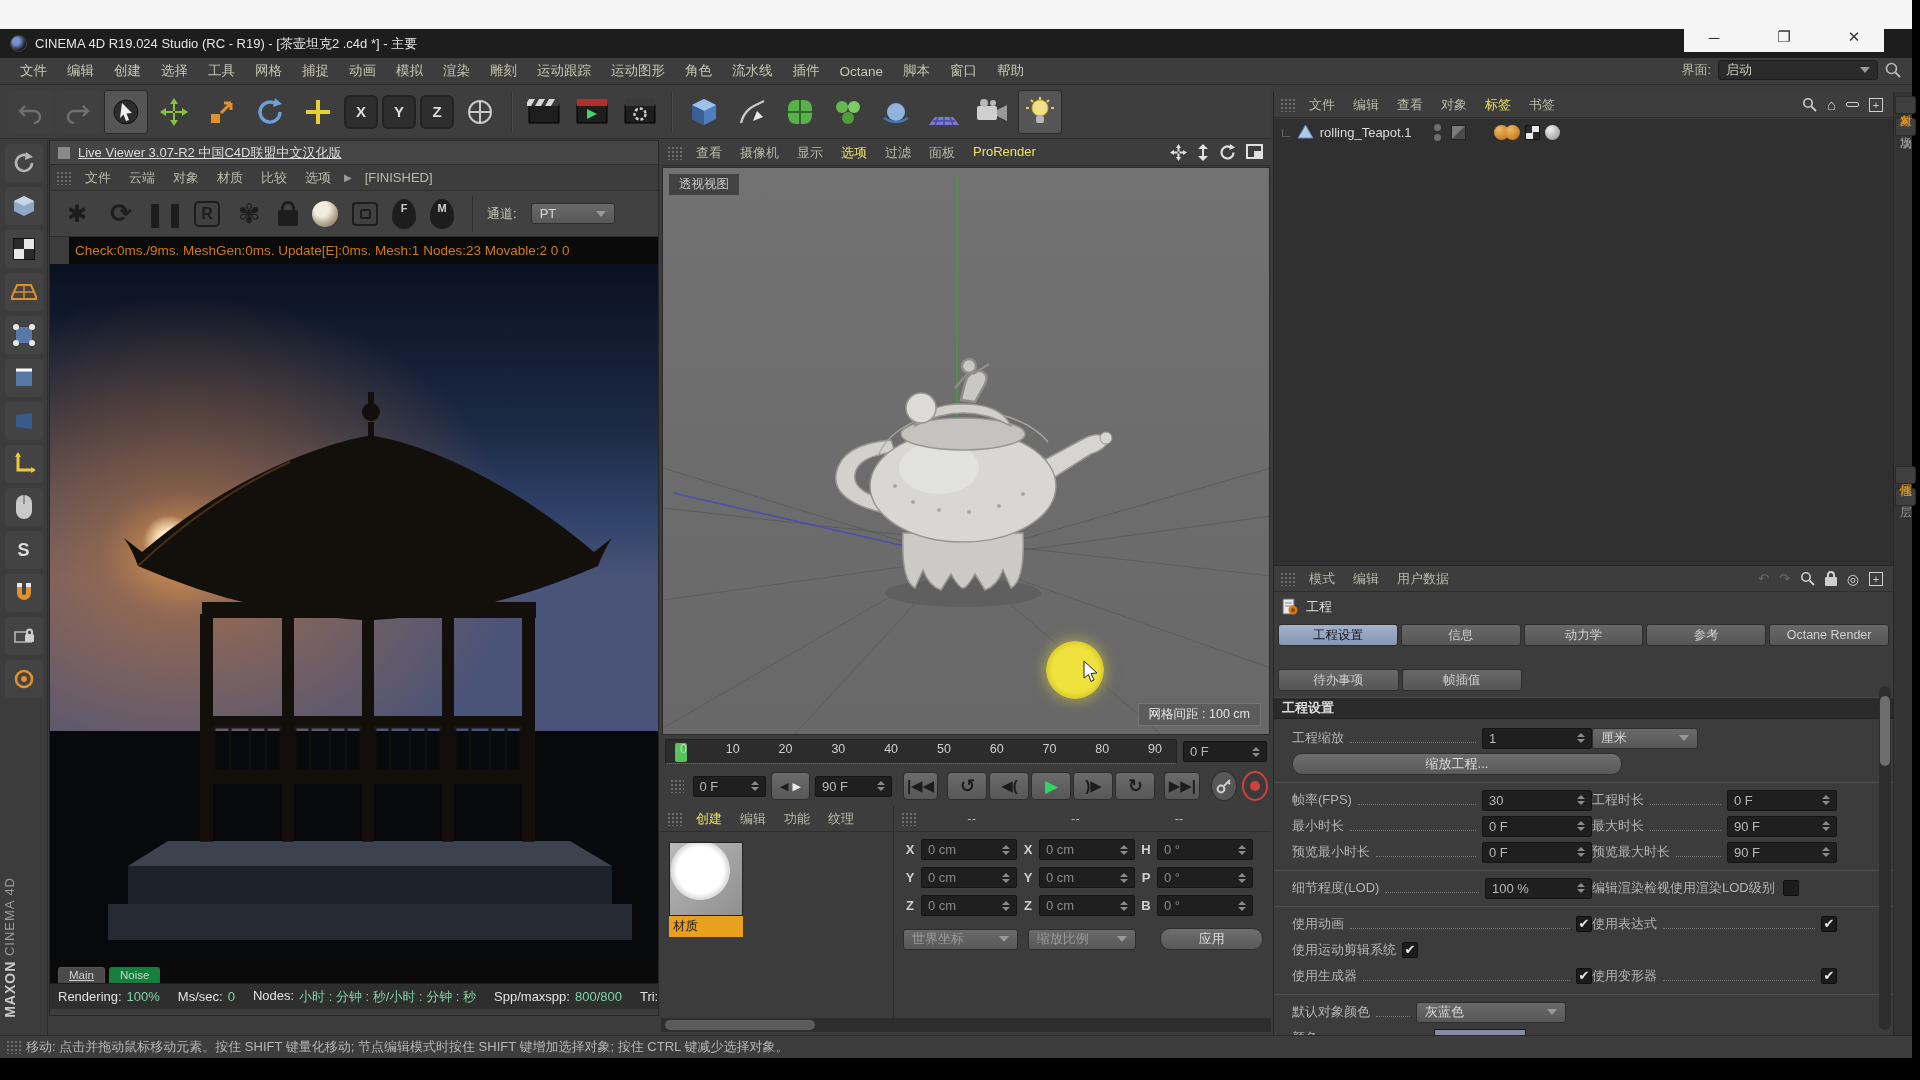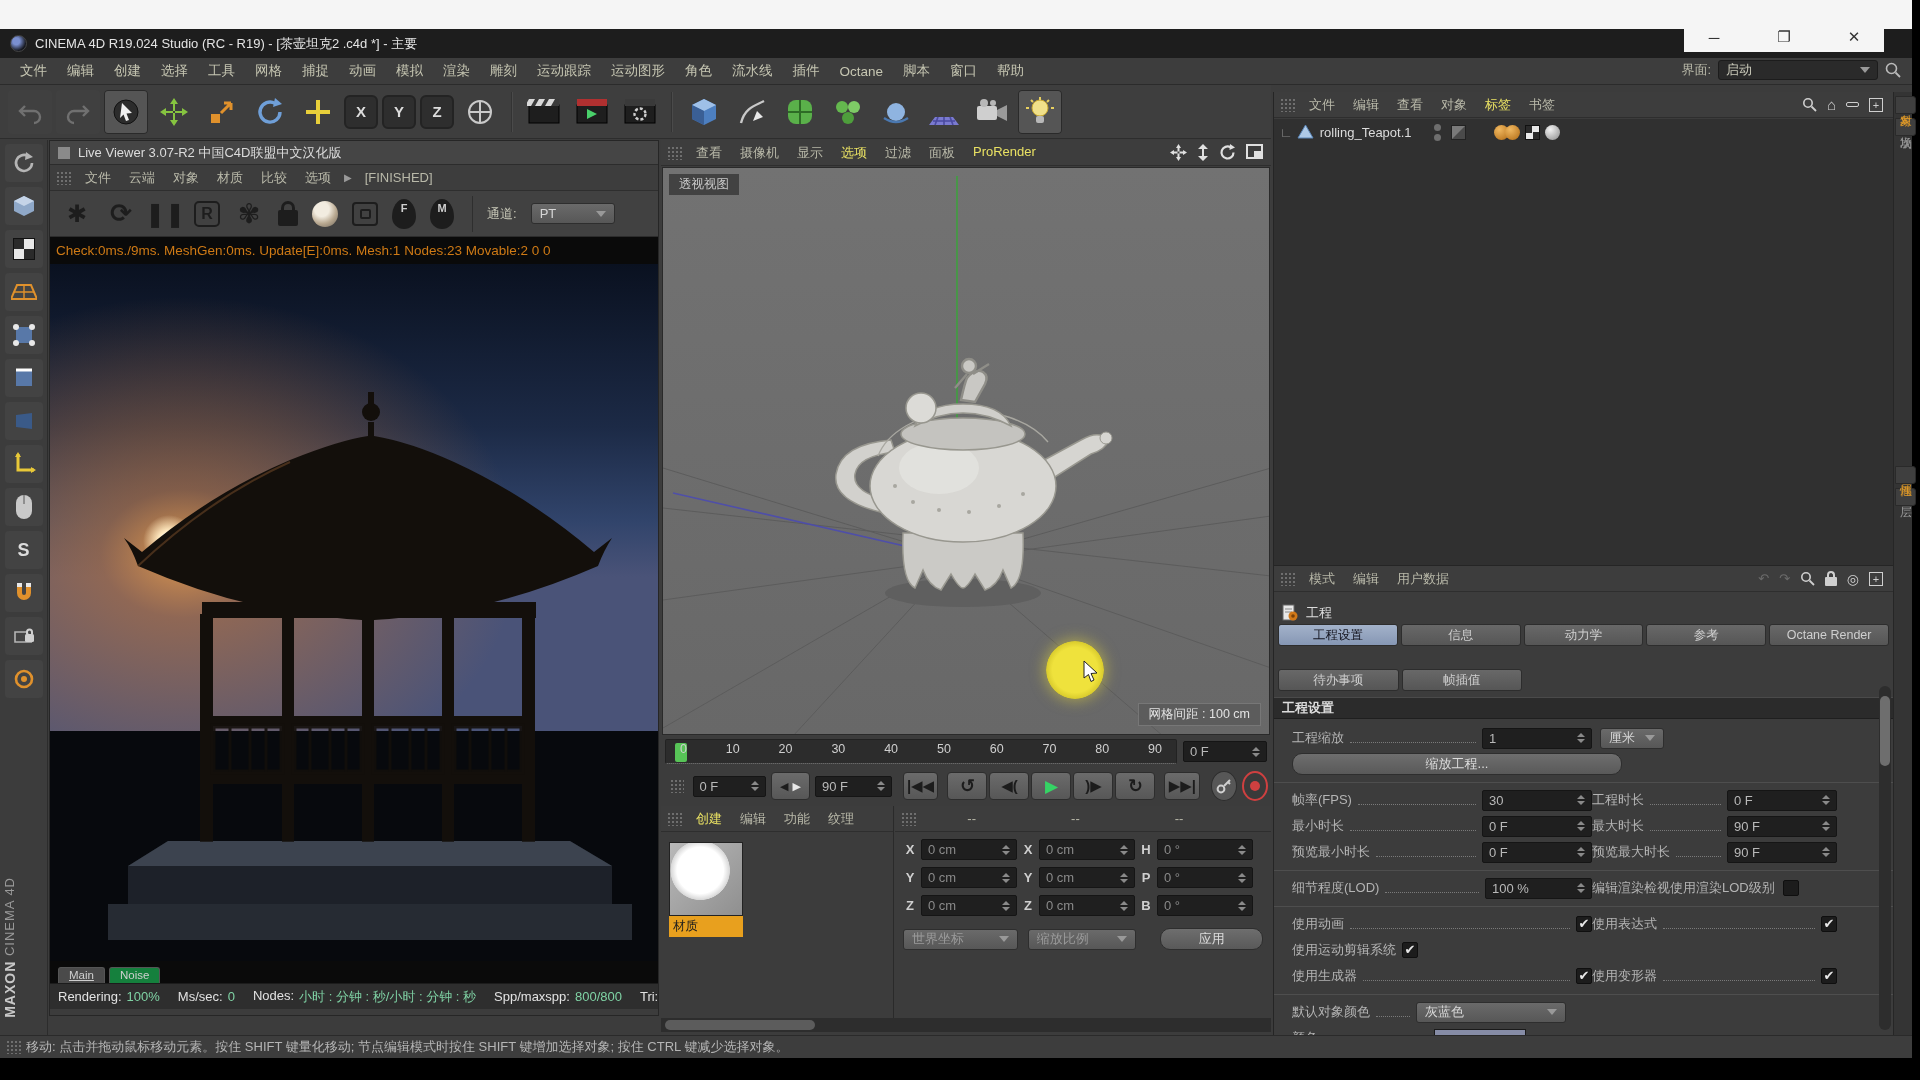--- a/index.html
+++ b/index.html
@@ -47,25 +47,25 @@
   .spin i { width:0; height:0; border-left:4px solid transparent; border-right:4px solid transparent; display:block; }
   .spin .up { border-bottom:4px solid #8a8a8a; } .spin .dn { border-top:4px solid #8a8a8a; }
   .combo { background:linear-gradient(#6a6a6a,#575757); border:1px solid #2e2e2e; border-radius:3px; color:#d6d6d6; display:flex; align-items:center; justify-content:space-between; padding:0 8px; height:21px; }
   .btn { background:linear-gradient(#6e6e6e,#595959); border:1px solid #2e2e2e; border-radius:10px; color:#dcdcdc; display:flex; align-items:center; justify-content:center; height:22px; }
   .lead { flex:1; border-bottom:1px dotted #7a7a7a; margin:0 6px; height:1px; align-self:center; transform:translateY(4px); }
   .check { width:16px; height:16px; background:#1c1c1c; border:1px solid #0f0f0f; border-radius:2px; color:#e8e8e8; font-size:13px; line-height:14px; text-align:center; }
   .check[data-checked="true"]::after { content:"✔"; }
 
   
   .lv { left:49px; top:140px; width:610px; height:876px; background:#3c3c3c; border:1px solid #262626; }
-  .lv-title { height:24px; background:#454545; border-bottom:1px solid #2c2c2c; display:flex; align-items:center; color:#dcdcdc; font-size:13px; }
+  .lv-title { height:24px; background:#454545; border-bottom:1px solid #2c2c2c; display:flex; align-items:center; color:#dcdcdc; font-size:13px;text-decoration:underline; }
   .lv-titleicon { width:12px; height:12px; background:#8a8a8a; margin:0 8px 0 8px; }
   .lv-tools { height:46px; background:#414141; border-bottom:1px solid #2c2c2c; display:flex; align-items:center; gap:14px; padding-left:12px; }
   .lv-ico { color:#1d1d1d; font-size:24px; font-weight:bold; display:flex; align-items:center; justify-content:center; width:30px; height:30px; }
-  .lv-status { height:27px; background:#0a0a0a; color:#cf7a15; display:flex; align-items:center; padding-left:6px; font-size:13.5px; }
+  .lv-status { height:27px; background:#0a0a0a; color:#cf7a15; display:flex; align-items:center; padding-left:6px; font-size:13.5px;margin-left:19px; }
   .lv-render { height:697px; background:#000; position:relative; overflow:hidden; }
   .lv-bottom { height:22px; background:#0a0a0a; display:flex; align-items:flex-end; padding-left:8px; gap:4px; }
   .lv-tab { background:#15803d; border:1px solid #555; border-bottom:none; color:#cfcfcf; font-size:11.5px; padding:1px 10px 2px; border-radius:3px 3px 0 0; }
   .lv-tab.active { background:#4a4a4a; text-decoration:underline; }
   .lv-stats { height:26px; background:#2e2e2e; border-top:1px solid #1c1c1c; display:flex; align-items:center; gap:18px; padding:0 8px; white-space:nowrap; }
   .stat-l { color:#e2e2e2; } .stat-v { color:#7fd2a4; margin-left:5px; }
   .lv-stats > span { display:flex; }
 
   
   .vp { left:661px; top:140px; width:610px; height:596px; background:#3d3d3d; }
@@ -101,21 +101,21 @@
 
   
   .om { left:1273px; top:92px; width:620px; height:473px; background:#3c3c3c; border-left:1px solid #252525; }
   .om-tree { position:absolute; left:0; top:27px; width:620px; height:446px; background:#303030; }
   .om-row { display:flex; align-items:center; height:26px; padding-left:6px; color:#dcdcdc; }
   .pm-icons { margin-left:auto; display:flex; align-items:center; gap:10px; padding-right:10px; color:#cfcfcf; }
   .tagball { width:15px; height:15px; border-radius:50%; }
   .checker { width:15px; height:15px; background:conic-gradient(#e8e8e8 25%, #2a2a2a 0 50%, #e8e8e8 0 75%, #2a2a2a 0); border:1px solid #111; }
 
   .am { left:1273px; top:565px; width:620px; height:470px; background:#3c3c3c; border-left:1px solid #252525; border-top:1px solid #252525; }
-  .am-title { height:30px; display:flex; align-items:flex-end; color:#dcdcdc; padding-left:8px; gap:8px; }
+  .am-title { height:30px; display:flex; align-items:center; color:#dcdcdc; padding-left:8px; gap:8px; }
   .tabs { display:flex; padding:0 4px; gap:3px; margin-top:2px; }
   .tab { flex:1; height:22px; background:linear-gradient(#686868,#565656); border:1px solid #2d2d2d; border-radius:3px; color:#cfcfcf; display:flex; align-items:center; justify-content:center; font-size:12.5px; }
   .tab.active { background:linear-gradient(#a3b2ca,#8697b4); color:#14141e; }
   .tabs2 { width:252px;margin-top:23px; }
   .section { height:22px; background:#2b2b2b; border-top:1px solid #4a4a4a; border-bottom:1px solid #1f1f1f; color:#dcdcdc; font-weight:bold; display:flex; align-items:center; padding-left:8px; margin-top:6px; }
   .arow { display:flex; align-items:center; height:26px; padding:0 56px 0 18px; }
   .alab { color:#b4b4b4; white-space:nowrap; }
   .acol-l { display:flex; align-items:center; width:300px; }
   .acol-r { display:flex; align-items:center; flex:1; }
   .adiv { height:1px; background:#4e4e4e; margin:5px 0 4px; }
@@ -868,21 +868,21 @@
         <span class="alab">工程缩放</span>
         <span class="lead"></span>
         <span class="field" style="width:110px">
             <span>1</span>
             <span class="spin">
               <i class="up"></i>
               <i class="dn"></i>
             </span>
           </span>
       </span>
-      <span class="combo" style="width:64px;margin-left:8px">
+      <span class="combo" style="width:106px;">
           <span>厘米</span>
           <span class="caret"></span>
         </span>
     </div>
     <div class="arow">
       <span class="btn" style="width:330px;margin-left:0">缩放工程...</span>
     </div>
     <div class="adiv"></div>
     <div class="arow">
       <span class="acol-l">

